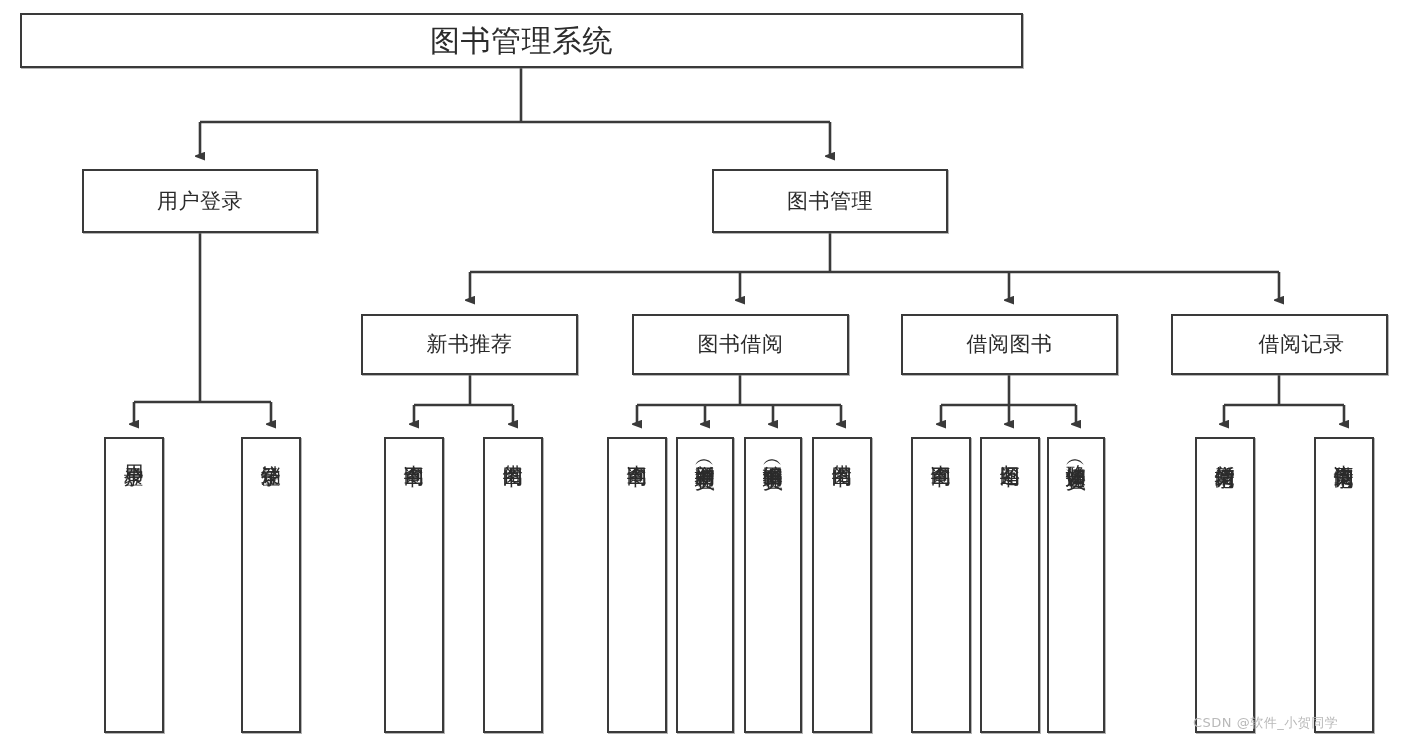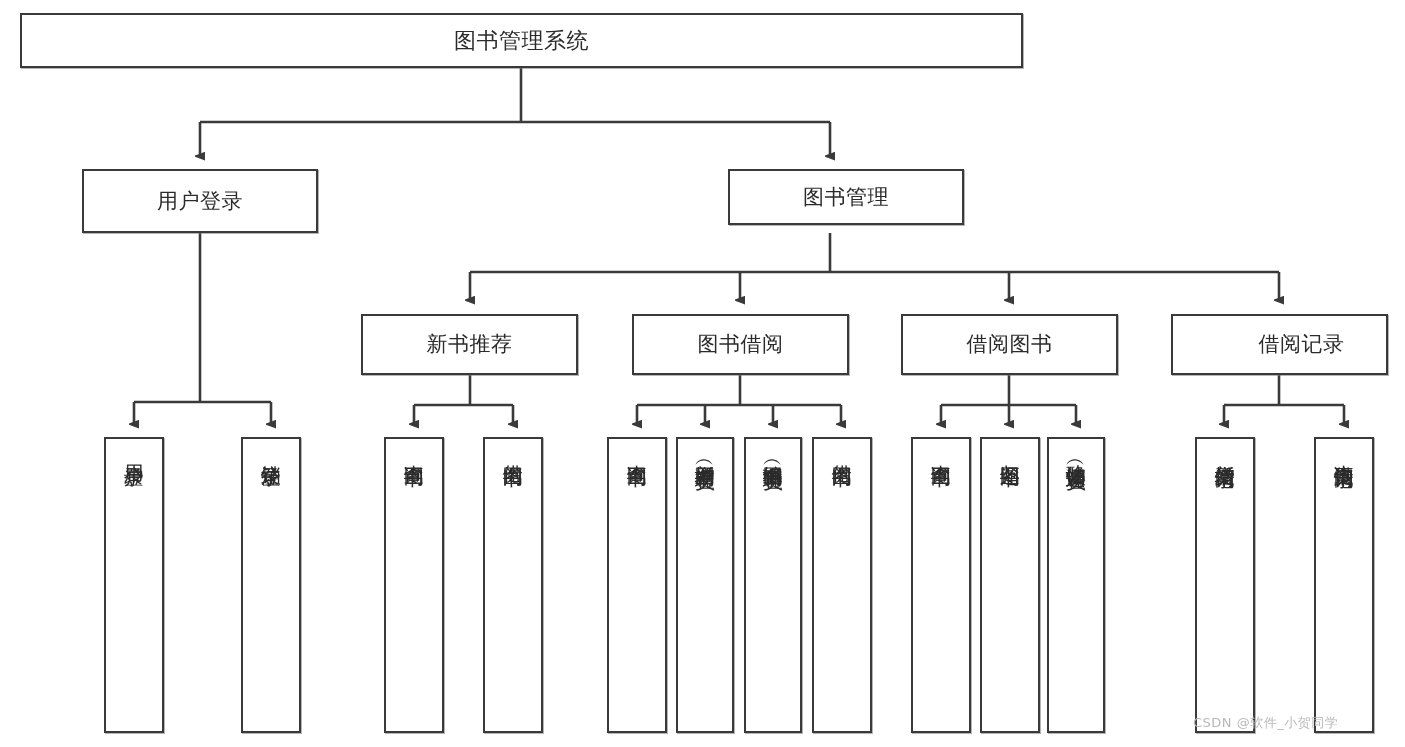--- a/index.html
+++ b/index.html
@@ -32,21 +32,21 @@
     display: block;
     text-align: center;
     line-height: 1.18;
     white-space: nowrap;
   }
   .h-node .node-label {
     font-size: 21px;
     letter-spacing: 0.5px;
   }
   .root .node-label {
-    font-size: 22px;
+    font-size: 30px;
   }
   
   .v-node {
     padding: 10px 0;
     align-items: flex-start;
   }
   .v-node .node-label {
     writing-mode: vertical-rl;
     text-orientation: upright;
     font-size: 20px;
@@ -126,21 +126,21 @@
   </svg>
 
   <div class="node h-node root" style="left:20px; top:13px; width:1003px; height:55px;">
     <span class="node-label">图书管理系统</span>
   </div>
 
   <div class="node h-node" style="left:82px; top:169px; width:236px; height:64px;">
     <span class="node-label">用户登录</span>
   </div>
 
-  <div class="node h-node" style="left:728px; top:169px; width:236px; height:56px;">
+  <div class="node h-node" style="left:712px; top:169px; width:236px; height:64px;">
     <span class="node-label">图书管理</span>
   </div>
 
   <div class="node h-node" style="left:361px; top:314px; width:217px; height:61px;">
     <span class="node-label">新书推荐</span>
   </div>
 
   <div class="node h-node" style="left:632px; top:314px; width:217px; height:61px;">
     <span class="node-label">图书借阅</span>
   </div>

